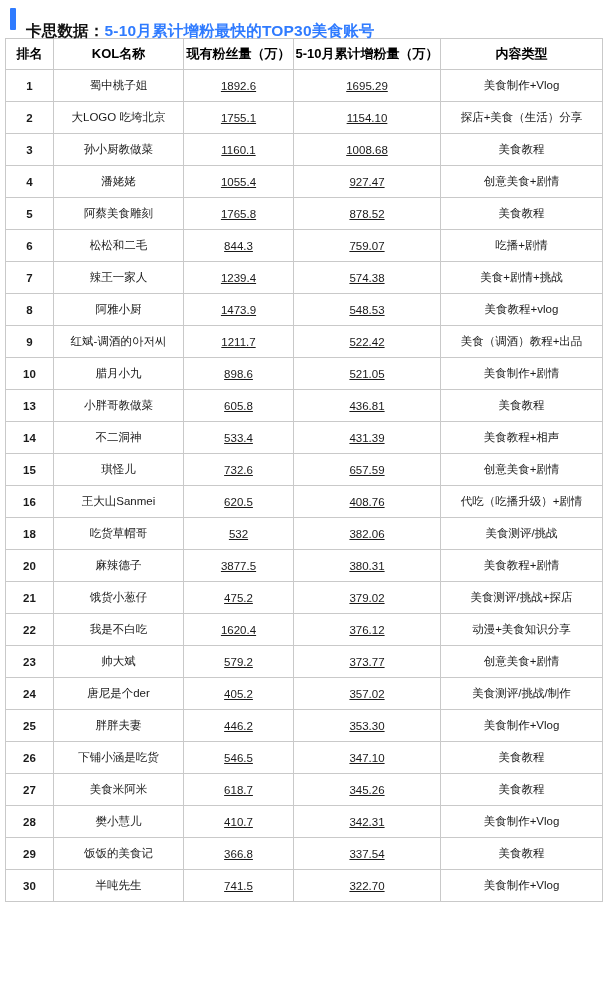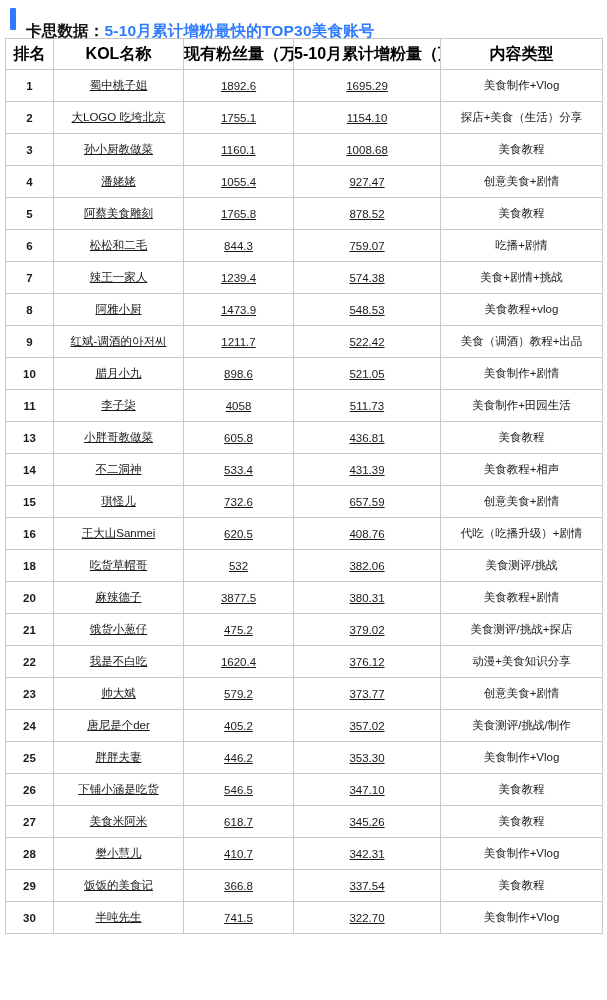--- a/index.html
+++ b/index.html
@@ -62,40 +62,39 @@
     vertical-align: middle;
     font-size: 11.5px;
     color: #1a1a1a;
     padding: 0;
     height: 31px;
     overflow: hidden;
     white-space: nowrap;
   }
   table.rank-table thead th {
     font-weight: bold;
-    font-size: 16px;
+    font-size: 13px;
     height: 30px;
     background: #ffffff;
     color: #000000;
   }
   col.c-rank { width: 48px; }
   col.c-name { width: 130px; }
   col.c-fans { width: 110px; }
   col.c-growth { width: 147px; }
   col.c-type { width: 162px; }
 
   td.rank-cell {
     font-weight: bold;
     font-size: 12.5px;
     color: #000000;
   }
   td.name-cell {
     font-size: 12px;
     color: #111111;
-    text-decoration: underline;
   }
   td.num-cell {
     font-size: 11.5px;
     color: #1a1a1a;
     text-decoration: underline;
   }
   td.type-cell {
     font-size: 11px;
     color: #1a1a1a;
   }
@@ -192,27 +191,20 @@
           <td class="type-cell">美食（调酒）教程+出品</td>
         </tr>
         <tr>
           <td class="rank-cell">10</td>
           <td class="name-cell">腊月小九</td>
           <td class="num-cell">898.6</td>
           <td class="num-cell">521.05</td>
           <td class="type-cell">美食制作+剧情</td>
         </tr>
         <tr>
-          <td class="rank-cell">11</td>
-          <td class="name-cell">李子柒</td>
-          <td class="num-cell">4058</td>
-          <td class="num-cell">511.73</td>
-          <td class="type-cell">美食制作+田园生活</td>
-        </tr>
-        <tr>
           <td class="rank-cell">13</td>
           <td class="name-cell">小胖哥教做菜</td>
           <td class="num-cell">605.8</td>
           <td class="num-cell">436.81</td>
           <td class="type-cell">美食教程</td>
         </tr>
         <tr>
           <td class="rank-cell">14</td>
           <td class="name-cell">不二洞神</td>
           <td class="num-cell">533.4</td>

